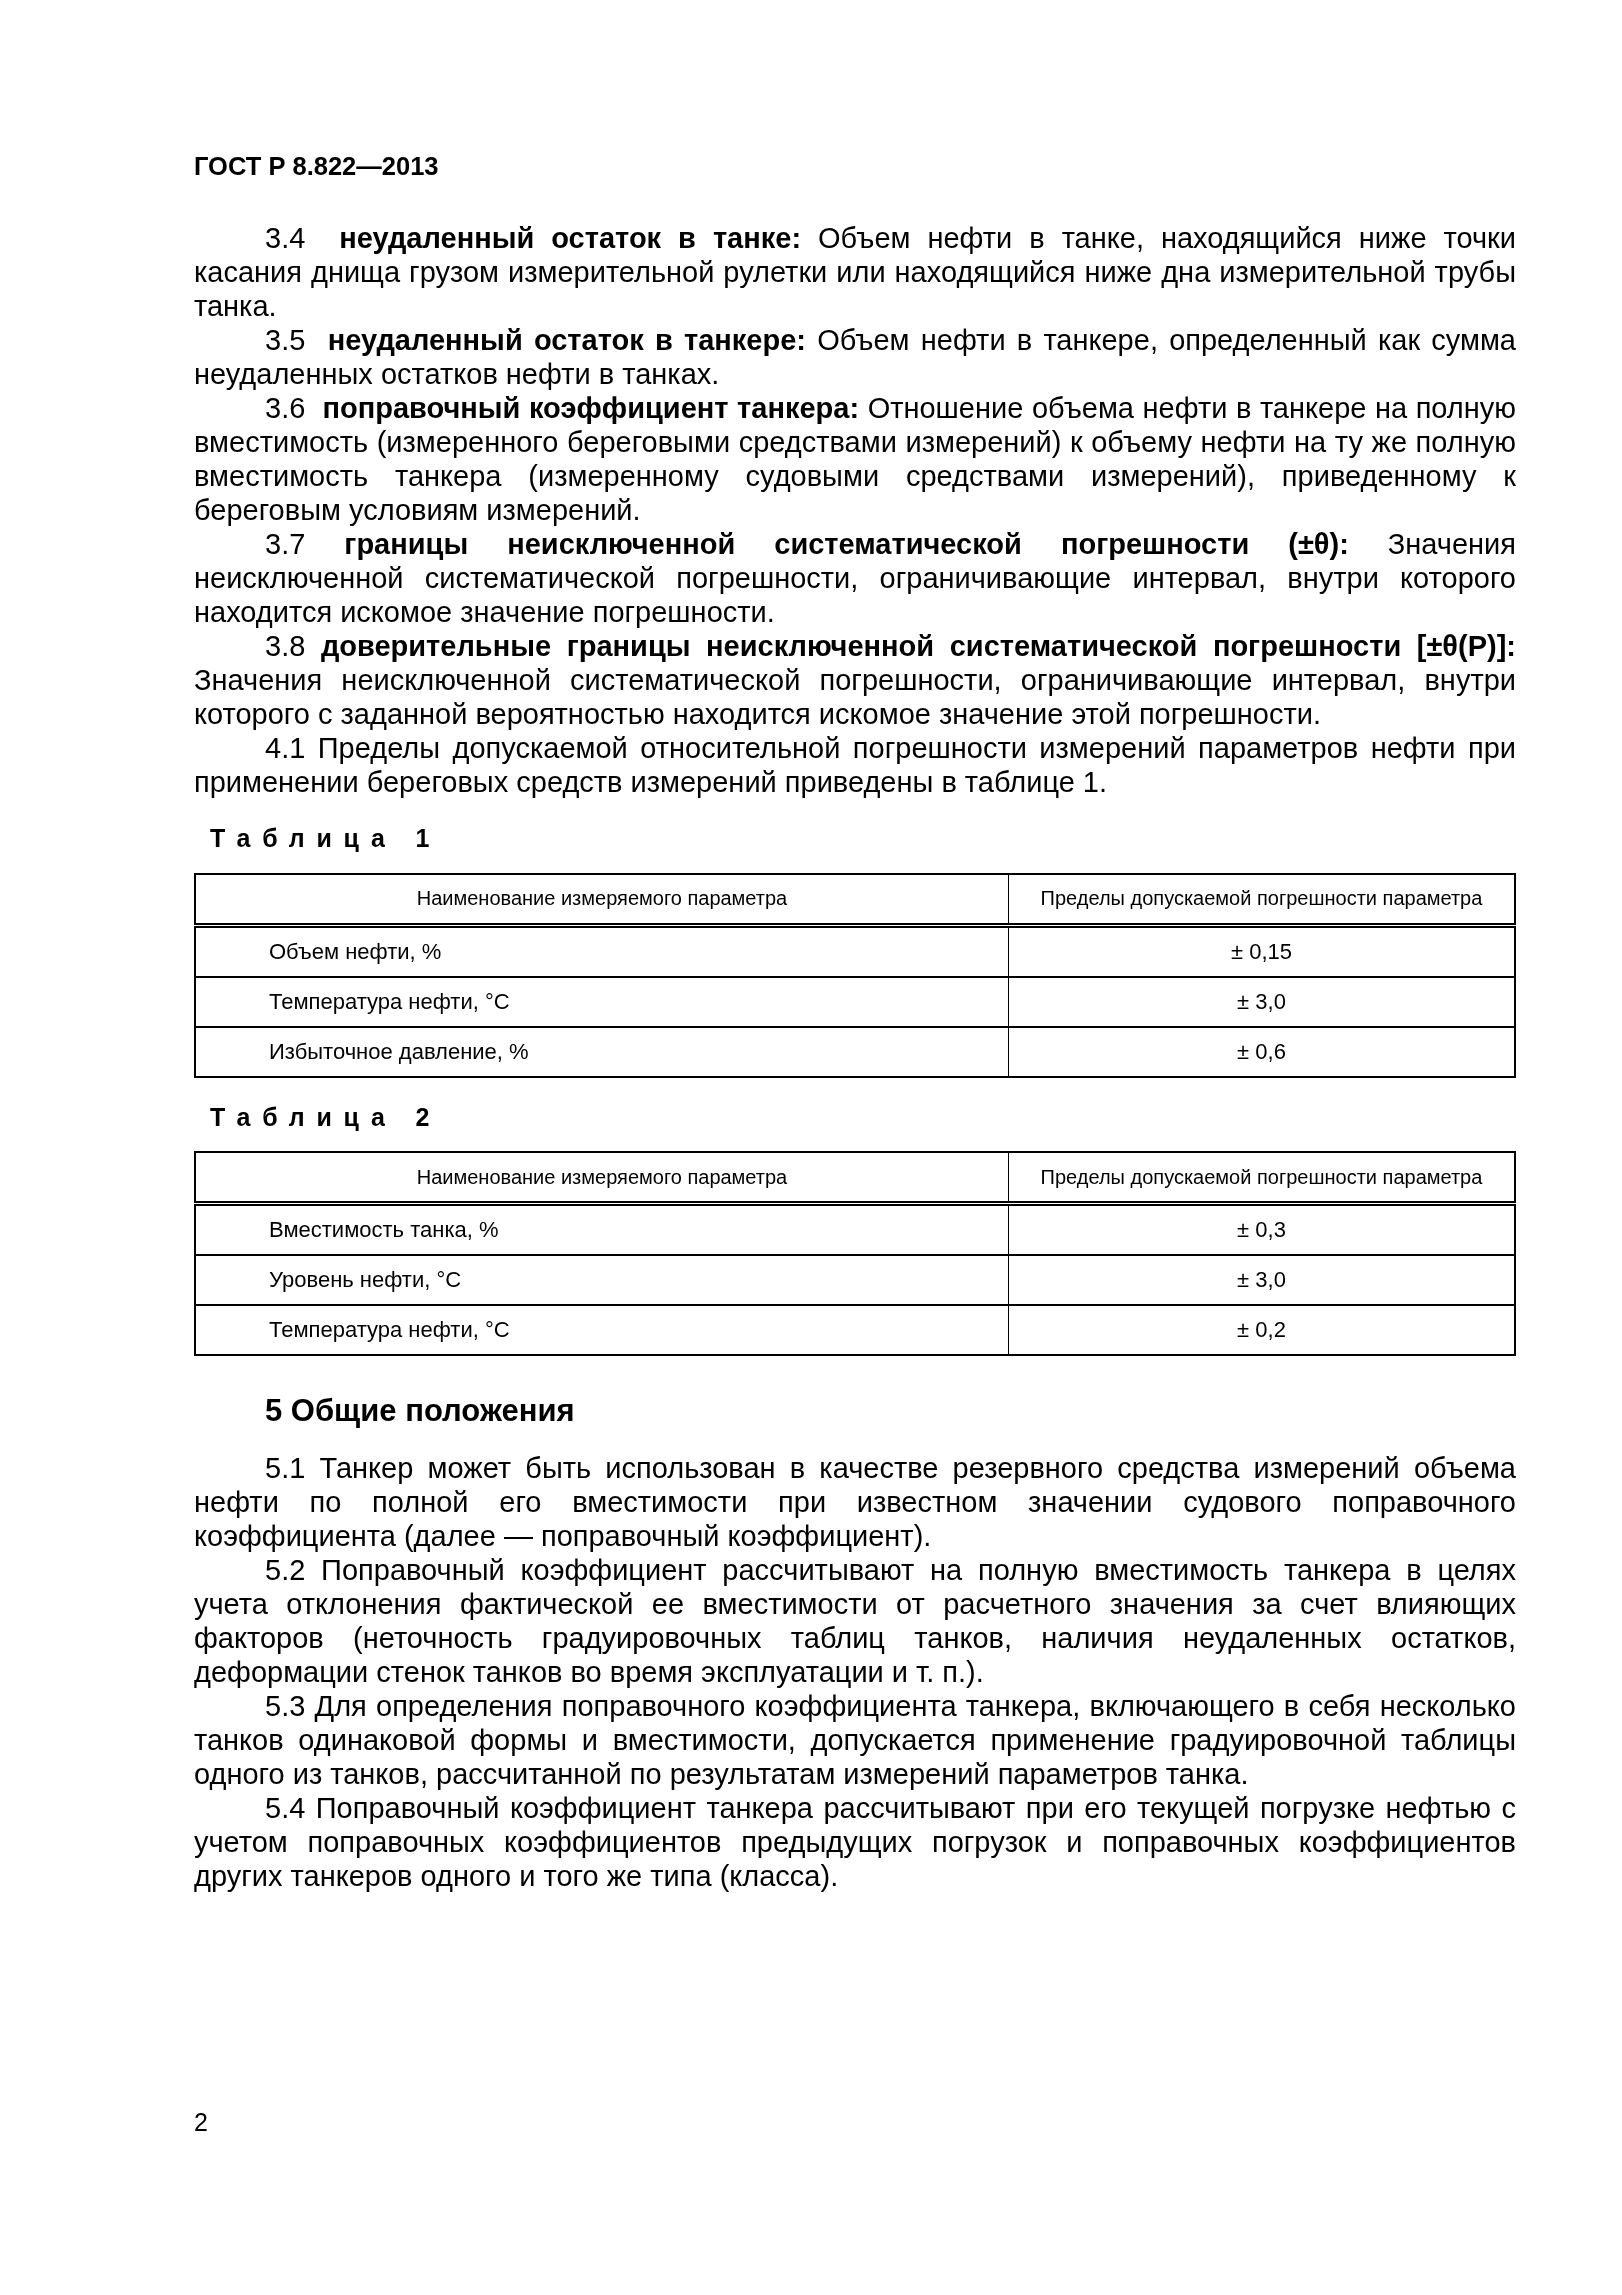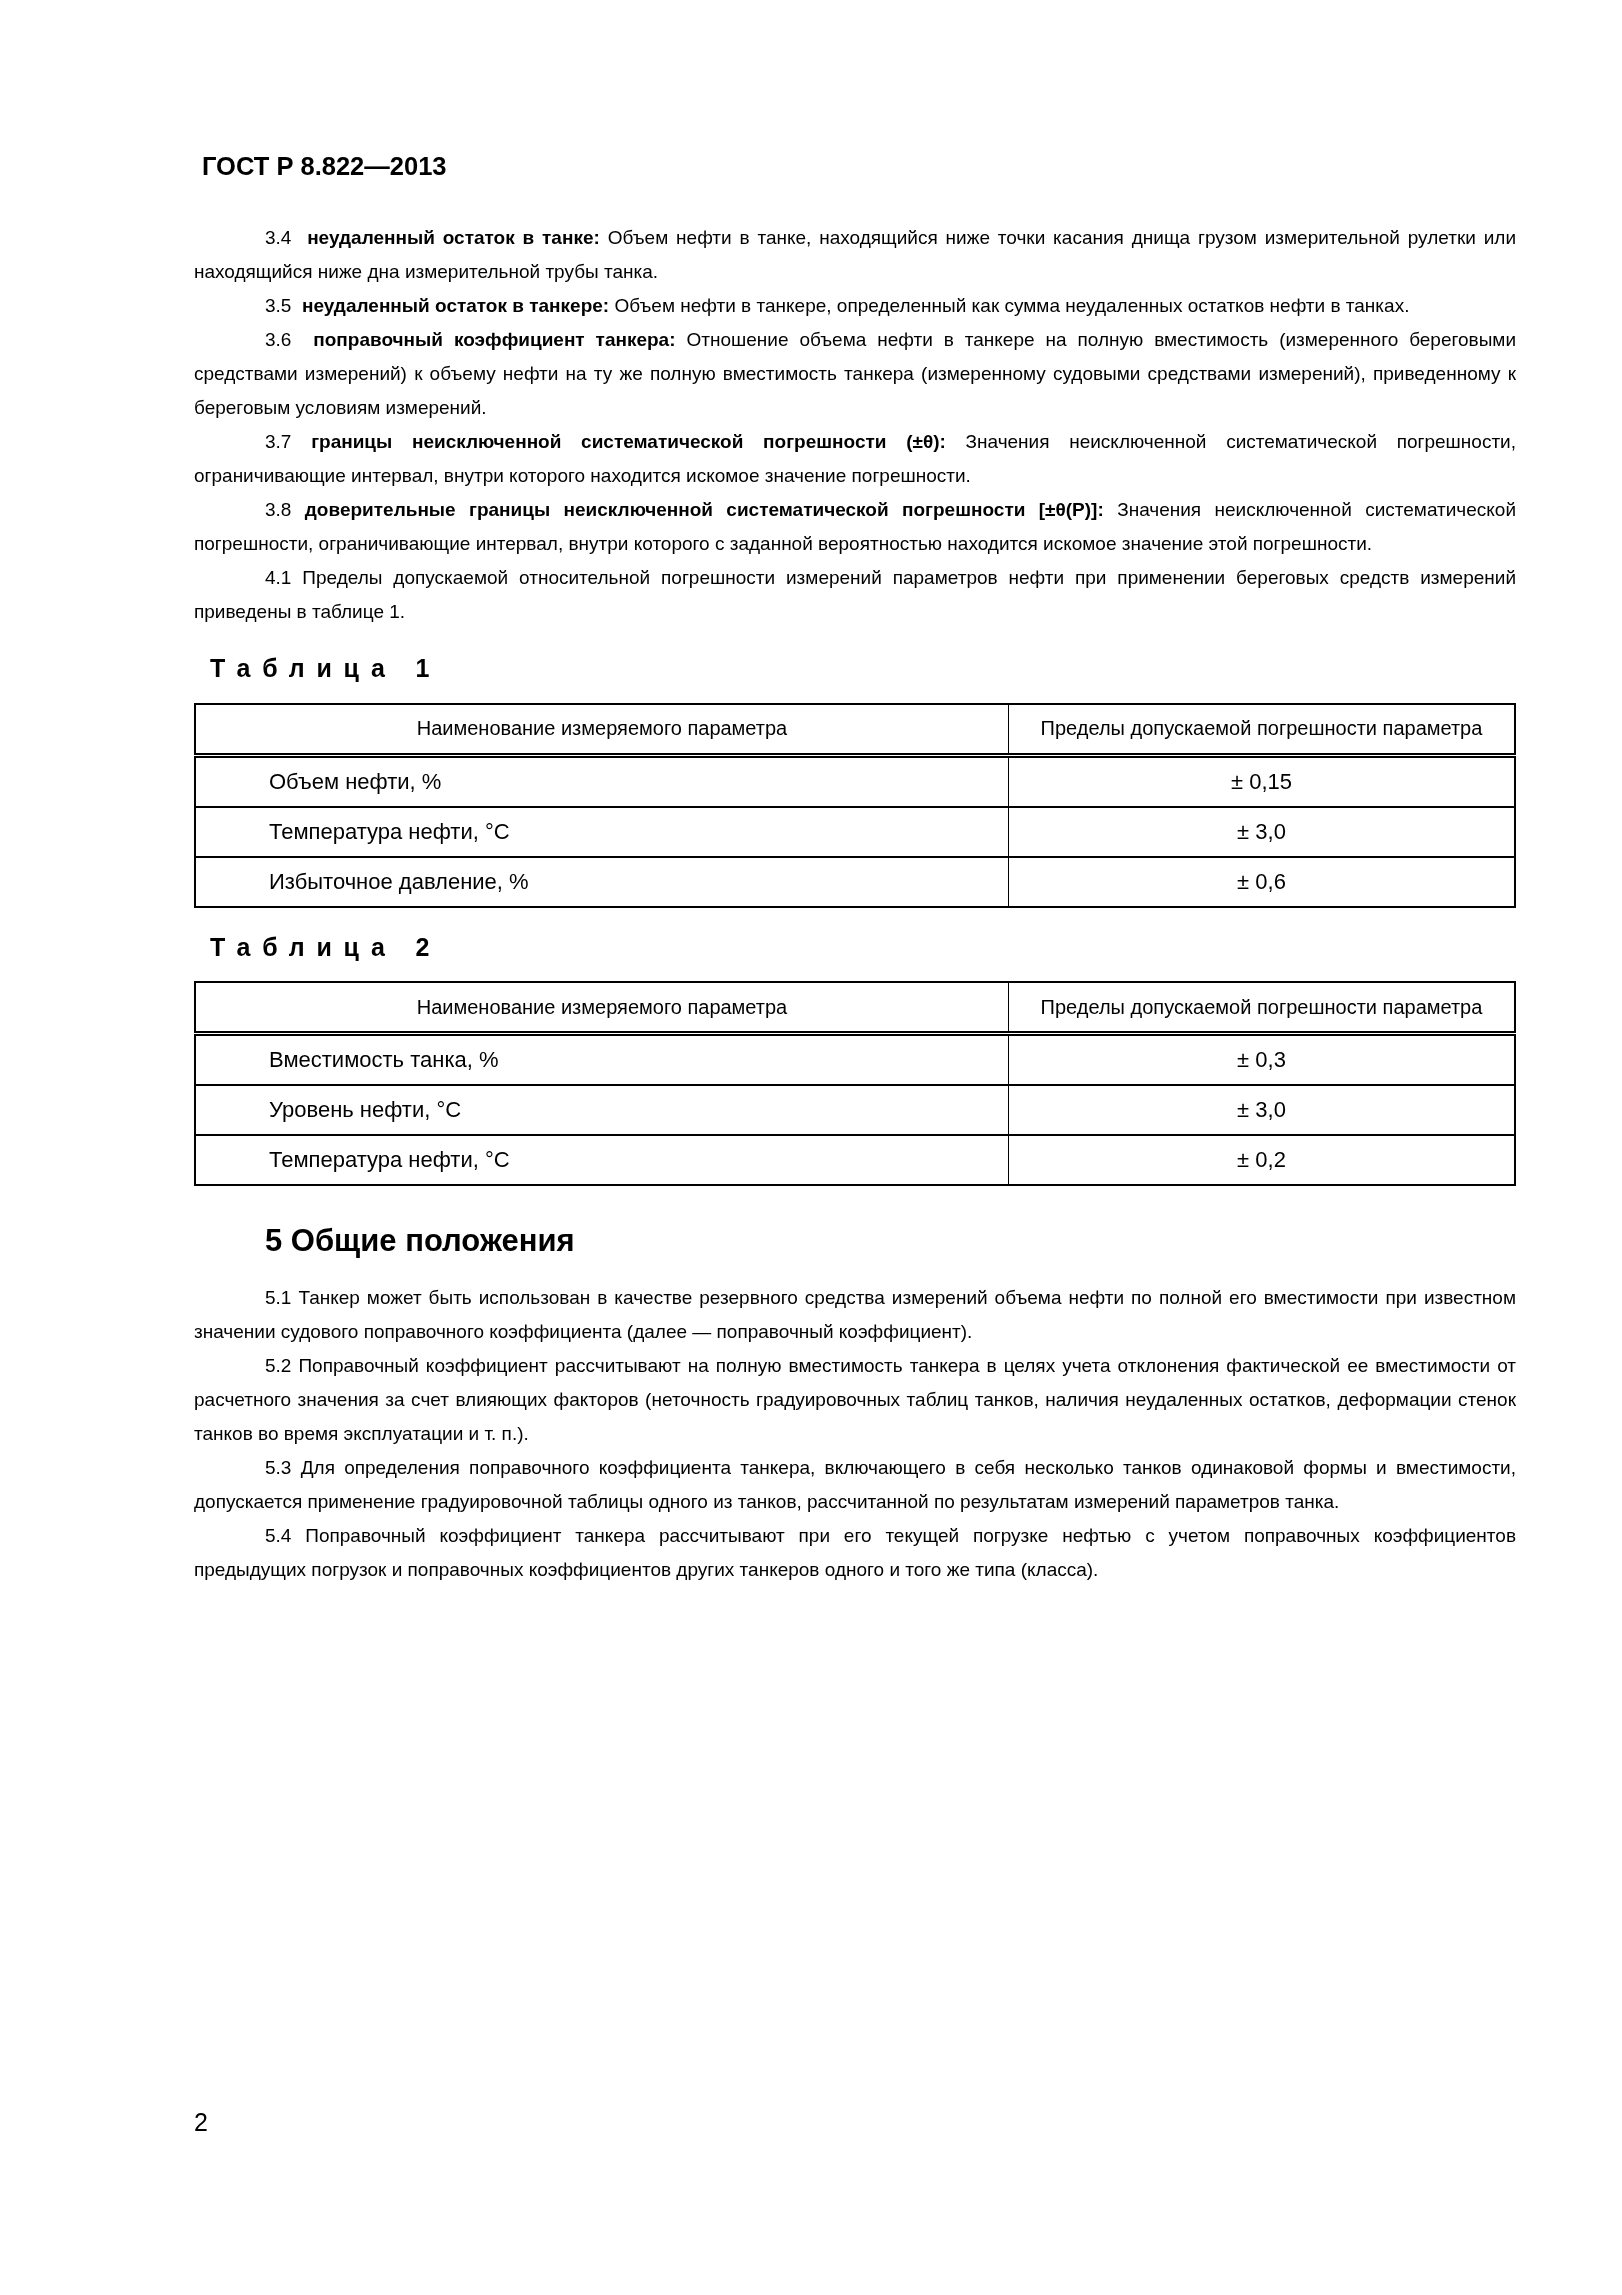--- a/index.html
+++ b/index.html
@@ -1,24 +1,24 @@
 <!DOCTYPE html>
 <html style="font-size:10.5px"><head>
 <meta charset="utf-8">
 <style>
   html, body { margin: 0; padding: 0; background: #ffffff; }
   body {
     width: 1623px; height: 2295px; position: relative; overflow: hidden;
     font-family: "Liberation Sans", sans-serif; color: #000;
   }
   .page { position: absolute; left: 194px; top: 0; width: 1322px; }
-  .doc-header { position: absolute; top: 152px; left: 8px; font-size: 25.5px; font-weight: bold; }
+  .doc-header { position: absolute; top: 152px; left: 0; font-size: 25.5px; font-weight: bold; }
   .content { position: absolute; top: 221px; left: 0; width: 1322px; }
   p.para {
-    margin: 0; font-size: 19px; line-height: 34px; text-align: justify;
+    margin: 0; font-size: 29px; line-height: 34px; text-align: justify;
     text-indent: 71px; hyphens: manual;
   }
   p.para b { font-weight: bold; }
   h2.section {
     margin: 0; font-size: 31px; font-weight: bold; padding-left: 71px;
   }
   .table-caption {
     font-size: 25px; letter-spacing: 11.8px; margin: 16px; font-weight: bold;
   }
   table.tbl {

